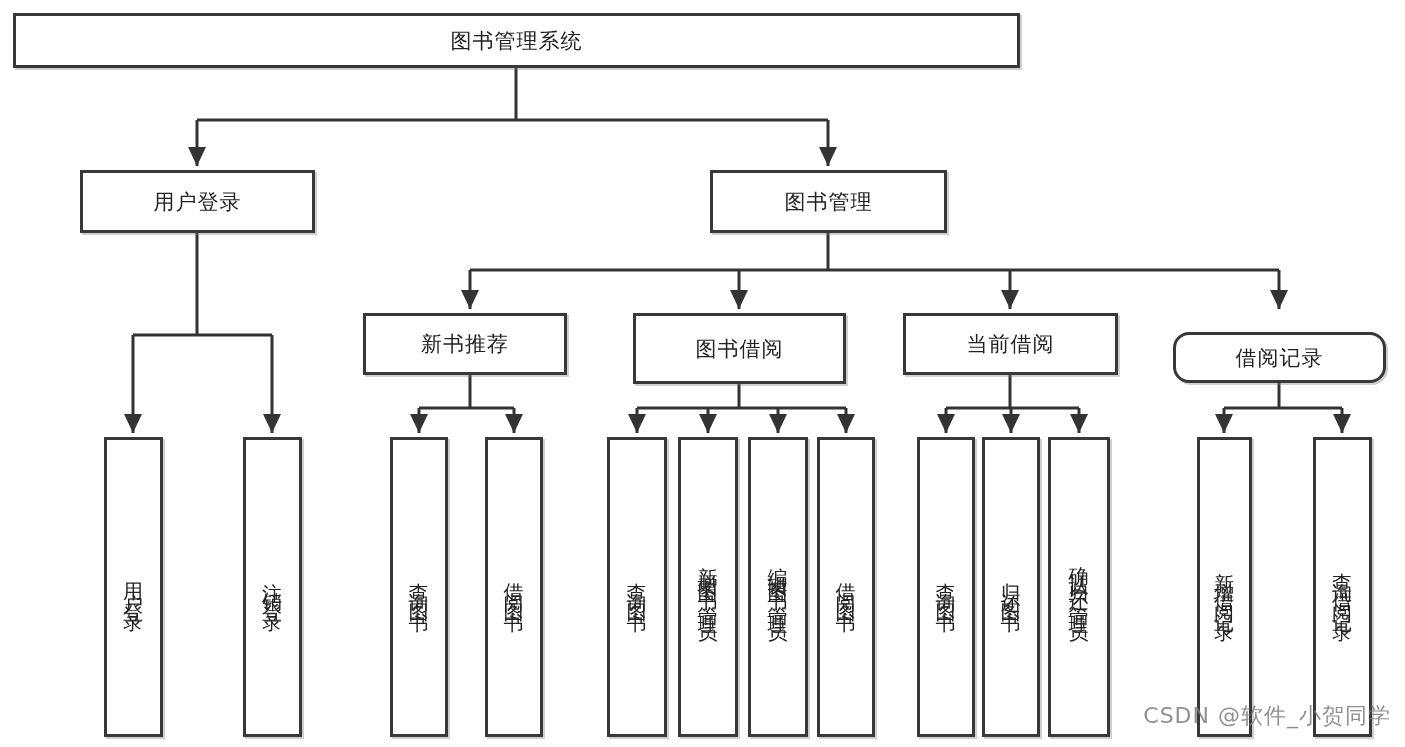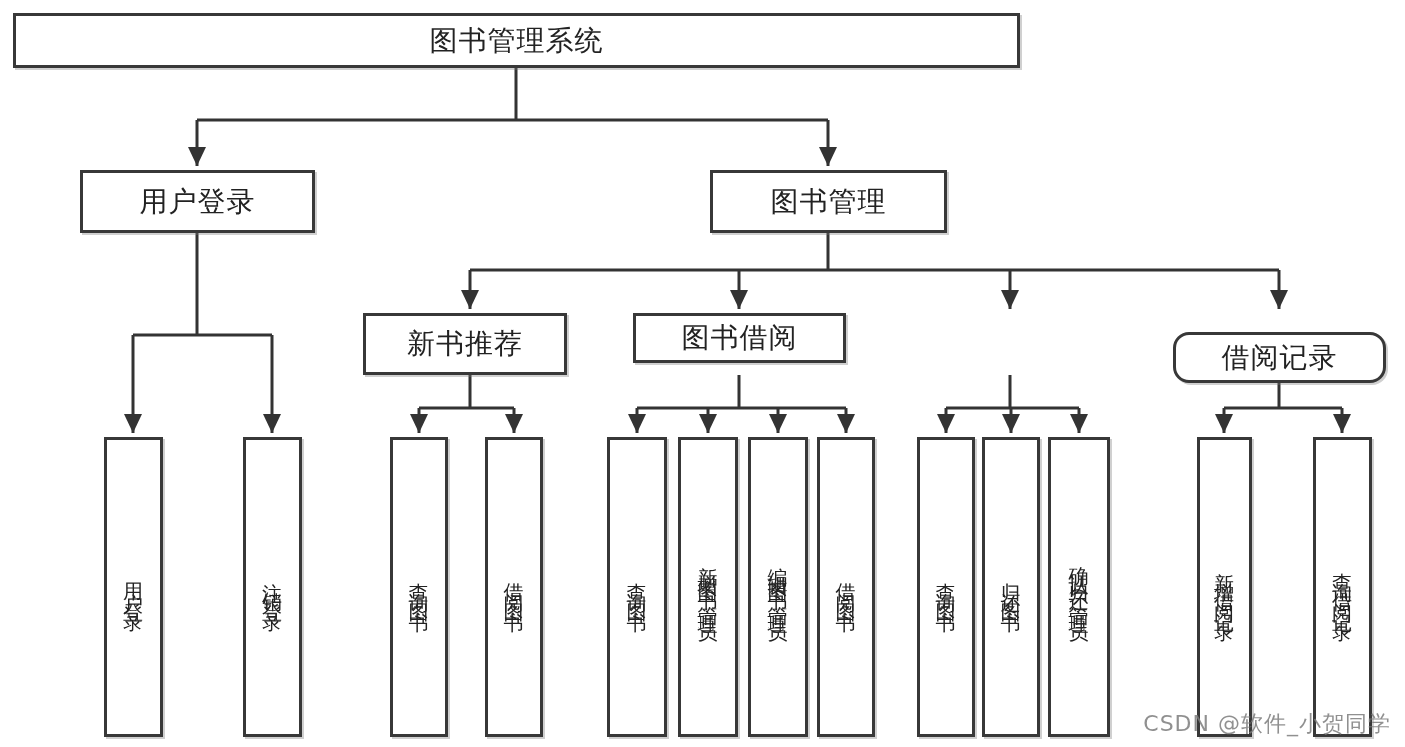--- a/index.html
+++ b/index.html
@@ -25,63 +25,63 @@
   }
   .node {
     position: absolute;
     box-sizing: border-box;
     background: #ffffff;
     border: 3px solid #383838;
     box-shadow: 2px 2px 0 rgba(120,120,120,0.35);
     display: flex;
     align-items: center;
     justify-content: center;
-    font-size: 28px;
+    font-size: 21px;
     letter-spacing: 1px;
     color: #222222;
     white-space: nowrap;
   }
   .leaf {
     writing-mode: vertical-rl;
     text-orientation: mixed;
     font-size: 20px;
     letter-spacing: 10px;
     line-height: 1;
     white-space: normal;
   }
   .leaf.long { letter-spacing: 8px; }
 
   
   #b-root   { left: 13px;   top: 13px;  width: 1007px; height: 55px; }
   #b-ulogin { left: 80px;   top: 170px; width: 235px;  height: 63px; }
   #b-bmgmt  { left: 710px;  top: 170px; width: 237px;  height: 63px; text-align: right; }
 
   #b-newrec  { left: 363px;  top: 313px; width: 204px; height: 62px; }
-  #b-borrow  { left: 633px;  top: 313px; width: 213px; height: 50px; }
+  #b-borrow  { left: 633px;  top: 313px; width: 213px; height: 71px; }
   #b-current { left: 903px;  top: 313px; width: 215px; height: 62px; }
   #b-record  { left: 1173px; top: 332px; width: 213px; height: 51px; border-radius: 16px; }
 
   #b-ul1 { left: 104px;  top: 437px; width: 59px; height: 300px; }
   #b-ul2 { left: 243px;  top: 437px; width: 59px; height: 300px; }
   #b-nb1 { left: 390px;  top: 437px; width: 58px; height: 300px; }
   #b-nb2 { left: 485px;  top: 437px; width: 58px; height: 300px; }
   #b-bb1 { left: 607px;  top: 437px; width: 60px; height: 300px; }
   #b-bb2 { left: 678px;  top: 437px; width: 60px; height: 300px; }
   #b-bb3 { left: 748px;  top: 437px; width: 60px; height: 300px; }
   #b-bb4 { left: 817px;  top: 437px; width: 58px; height: 300px; }
   #b-cb1 { left: 917px;  top: 437px; width: 58px; height: 300px; }
   #b-cb2 { left: 982px;  top: 437px; width: 58px; height: 300px; }
   #b-cb3 { left: 1048px; top: 437px; width: 62px; height: 300px; }
   #b-rb1 { left: 1197px; top: 437px; width: 55px; height: 300px; }
   #b-rb2 { left: 1313px; top: 437px; width: 59px; height: 300px; }
 
   .watermark {
     position: absolute;
     right: 14px;
-    bottom: 8px;
+    bottom: 16px;
     font-size: 22px;
     color: rgba(125,125,125,0.85);
     letter-spacing: 1px;
     z-index: 5;
   }
 </style>
 </head>
 <body>
 
 <div class="stage">
@@ -143,20 +143,21 @@
     </g>
   </svg>
 
   <div class="node" id="b-root">图书管理系统</div>
 
   <div class="node" id="b-ulogin">用户登录</div>
   <div class="node" id="b-bmgmt">图书管理</div>
 
   <div class="node" id="b-newrec">新书推荐</div>
   <div class="node" id="b-borrow">图书借阅</div>
+  <div class="node" id="b-current">当前借阅</div>
   <div class="node" id="b-record">借阅记录</div>
 
   <div class="node leaf" id="b-ul1">用户登录</div>
   <div class="node leaf" id="b-ul2">注销登录</div>
 
   <div class="node leaf" id="b-nb1">查询图书</div>
   <div class="node leaf" id="b-nb2">借阅图书</div>
 
   <div class="node leaf" id="b-bb1">查询图书</div>
   <div class="node leaf long" id="b-bb2">新增图书（管理员）</div>

